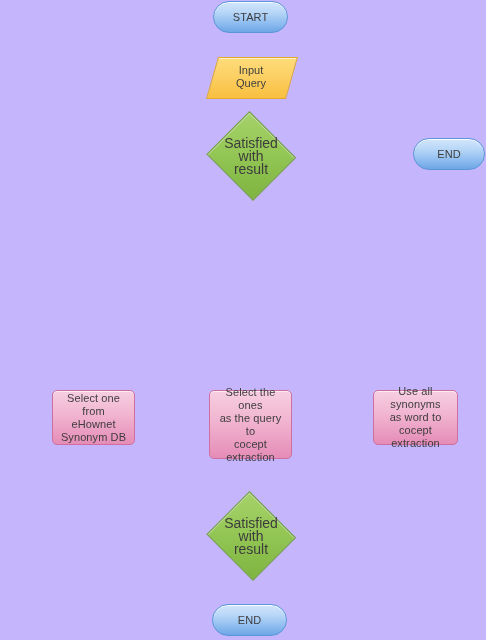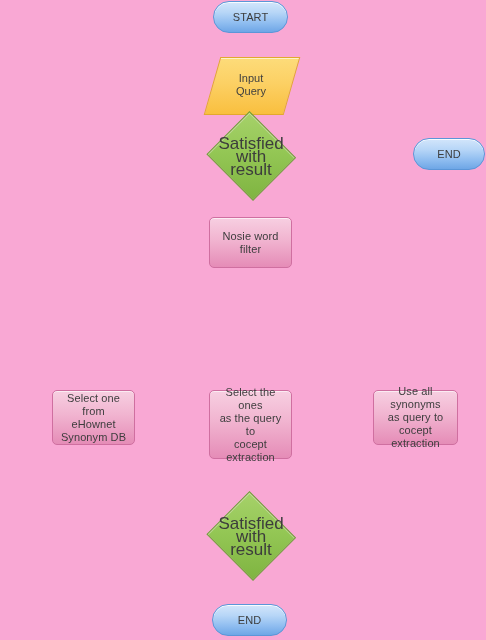--- a/index.html
+++ b/index.html
@@ -13,21 +13,21 @@
     position: relative;
     overflow: hidden;
     font-family: "Liberation Sans", sans-serif;
     -webkit-font-smoothing: antialiased;
   }
   #canvas {
     position: absolute;
     left: 0; top: 0;
     width: 486px;
     height: 640px;
-    background: #f9a8d4;
+    background: #c4b5fd;
   }
   .node {
     position: absolute;
     box-sizing: border-box;
     display: flex;
     align-items: center;
     justify-content: center;
     text-align: center;
     color: #404040;
     font-size: 11px;
@@ -92,62 +92,61 @@
   .decision-label {
     position: absolute;
     left: 0; top: 0;
     width: 100%;
     height: 100%;
     display: flex;
     align-items: center;
     justify-content: center;
     text-align: center;
     color: #3c3c3c;
-    font-size: 17px;
+    font-size: 14px;
     line-height: 13px;
     white-space: pre-line;
   }
 
   
   .process {
     border-radius: 5px;
     background: linear-gradient(to bottom, #f7cfe1 0%, #f1b4d0 45%, #e58cb7 100%);
     border: 1px solid #d474a3,;
     border-color: #cf6fa0;
     box-shadow: inset 0 1px 0 rgba(255,255,255,0.6);
     color: #3d3d3d;
     padding: 2px 5px;
   }
 </style>
 </head>
 <body>
 
 <div id="canvas">
     <div class="node terminator" style="position:absolute;left:213px;top:1px;width:75px;height:32px;">START</div>
-    <div class="io-wrap" style="position:absolute;left:212px;top:57px;width:78px;height:56px;">
+    <div class="io-wrap" style="position:absolute;left:212px;top:57px;width:78px;height:40px;">
       <div class="io-shape"></div>
       <div class="io-label">Input
 Query</div>
     </div>
     <div class="decision-wrap" style="position:absolute;left:206px;top:114px;width:90px;height:84px;">
       <div class="decision-shape"></div>
       <div class="decision-label">Satisfied
 with
 result</div>
     </div>
     <div class="node terminator" style="position:absolute;left:413px;top:138px;width:72px;height:32px;">END</div>
-    <div class="node process" style="position:absolute;left:209px;top:217px;width:83px;height:51px;">Nosie word filter</div>
     <div class="node process" style="position:absolute;left:52px;top:390px;width:83px;height:55px;">Select one from
 eHownet
 Synonym DB</div>
     <div class="node process" style="position:absolute;left:209px;top:390px;width:83px;height:69px;">Select the ones
 as the query to
 cocept extraction</div>
     <div class="node process" style="position:absolute;left:373px;top:390px;width:85px;height:55px;">Use all synonyms
-as query to
+as word to
 cocept extraction</div>
     <div class="decision-wrap" style="position:absolute;left:206px;top:494px;width:90px;height:84px;">
       <div class="decision-shape"></div>
       <div class="decision-label">Satisfied
 with
 result</div>
     </div>
     <div class="node terminator" style="position:absolute;left:212px;top:604px;width:75px;height:32px;">END</div>
   </div>
 

